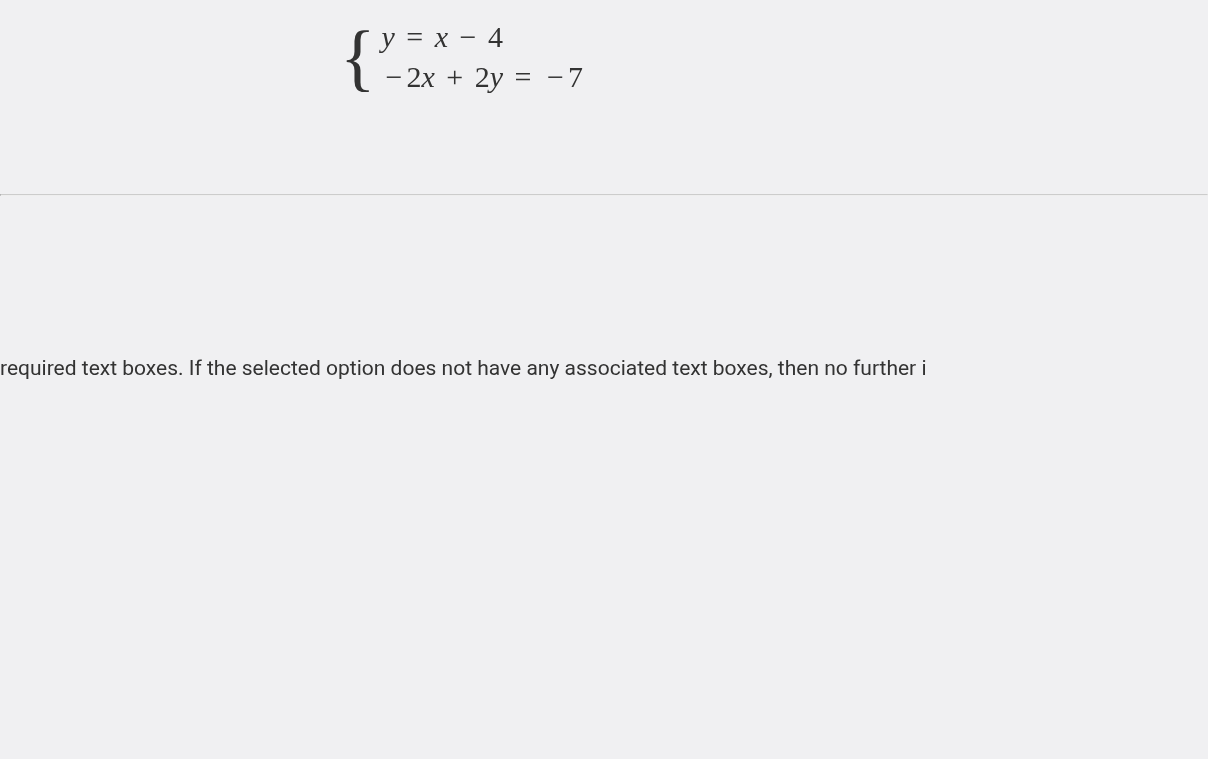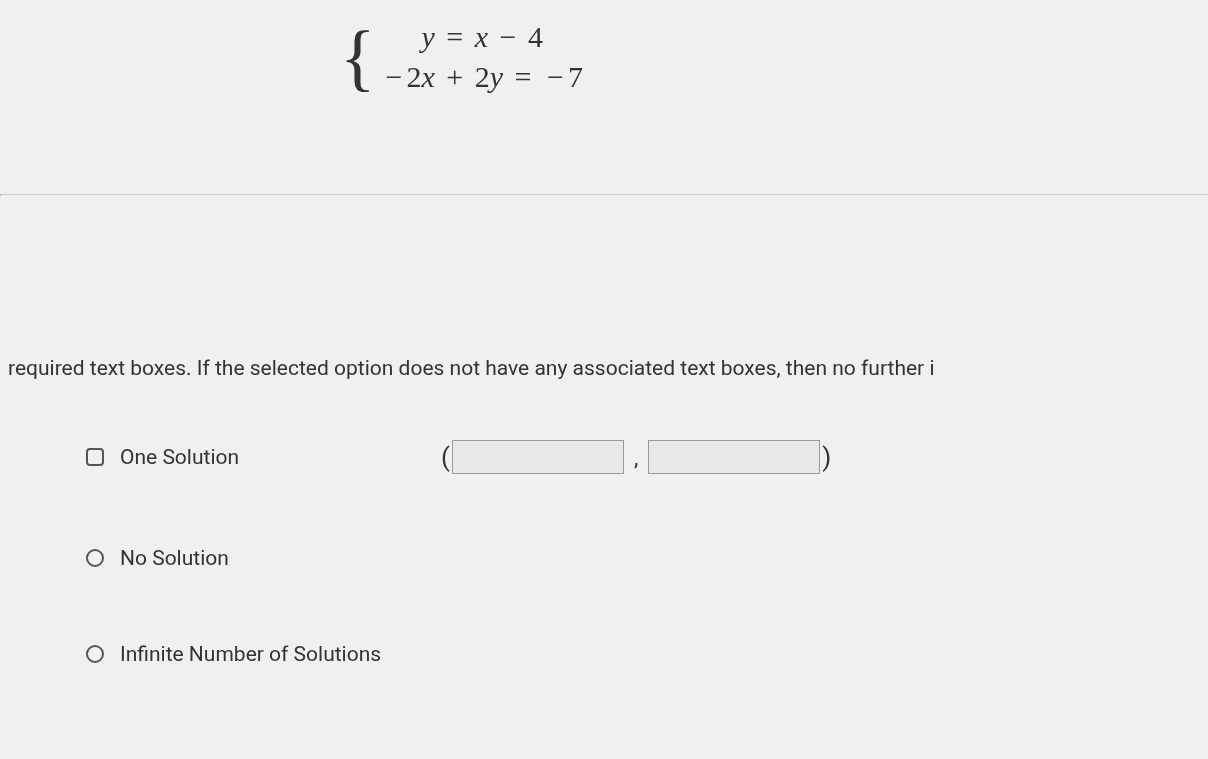--- a/index.html
+++ b/index.html
@@ -28,40 +28,39 @@
     .brace {
       font-size: 74px;
       line-height: 0.9;
       margin-right: 6px;
       font-weight: 300;
     }
     .eq-lines {
       display: flex;
       flex-direction: column;
       gap: 6px;
-      align-items: center;
     }
     .eq-line {
       font-style: italic;
       white-space: nowrap;
     }
     .eq-line .op {
       font-style: normal;
       margin: 0 4px;
     }
     .num {
       font-style: normal;
     }
     .divider {
       border-top: 1px solid #ccc;
       margin: 0;
       width: 100%;
     }
     .instruction-area {
-      padding: 160px 0 0 8px;
+      padding: 160px 0 0 0;
     }
     .instruction-text {
       font-size: 21px;
       color: #333;
       margin-bottom: 60px;
       white-space: nowrap;
     }
     .options-area {
       padding-left: 78px;
     }
@@ -132,36 +131,13 @@
       </div>
     </div>
   </div>
 </div>
 
 <hr class="divider">
 
 <div class="instruction-area">
   <div class="instruction-text"> required text boxes. If the selected option does not have any associated text boxes, then no further i</div>
 
-  <div class="options-area">
-    <div class="option-row">
-      <span class="radio-icon square"></span>
-      <span class="option-label">One Solution</span>
-      <div class="solution-inputs">
-        <span class="paren">(</span>
-        <input type="text" class="input-box" value="" style="">
-        <span class="comma">,</span>
-        <input type="text" class="input-box" value="" style="">
-        <span class="paren">)</span>
-      </div>
-    </div>
-
-    <div class="option-row">
-      <span class="radio-icon"></span>
-      <span class="option-label">No Solution</span>
-    </div>
-
-    <div class="option-row" style="margin-bottom:0">
-      <span class="radio-icon"></span>
-      <span class="option-label">Infinite Number of Solutions</span>
-    </div>
-  </div>
 </div>
 
 </body></html>

